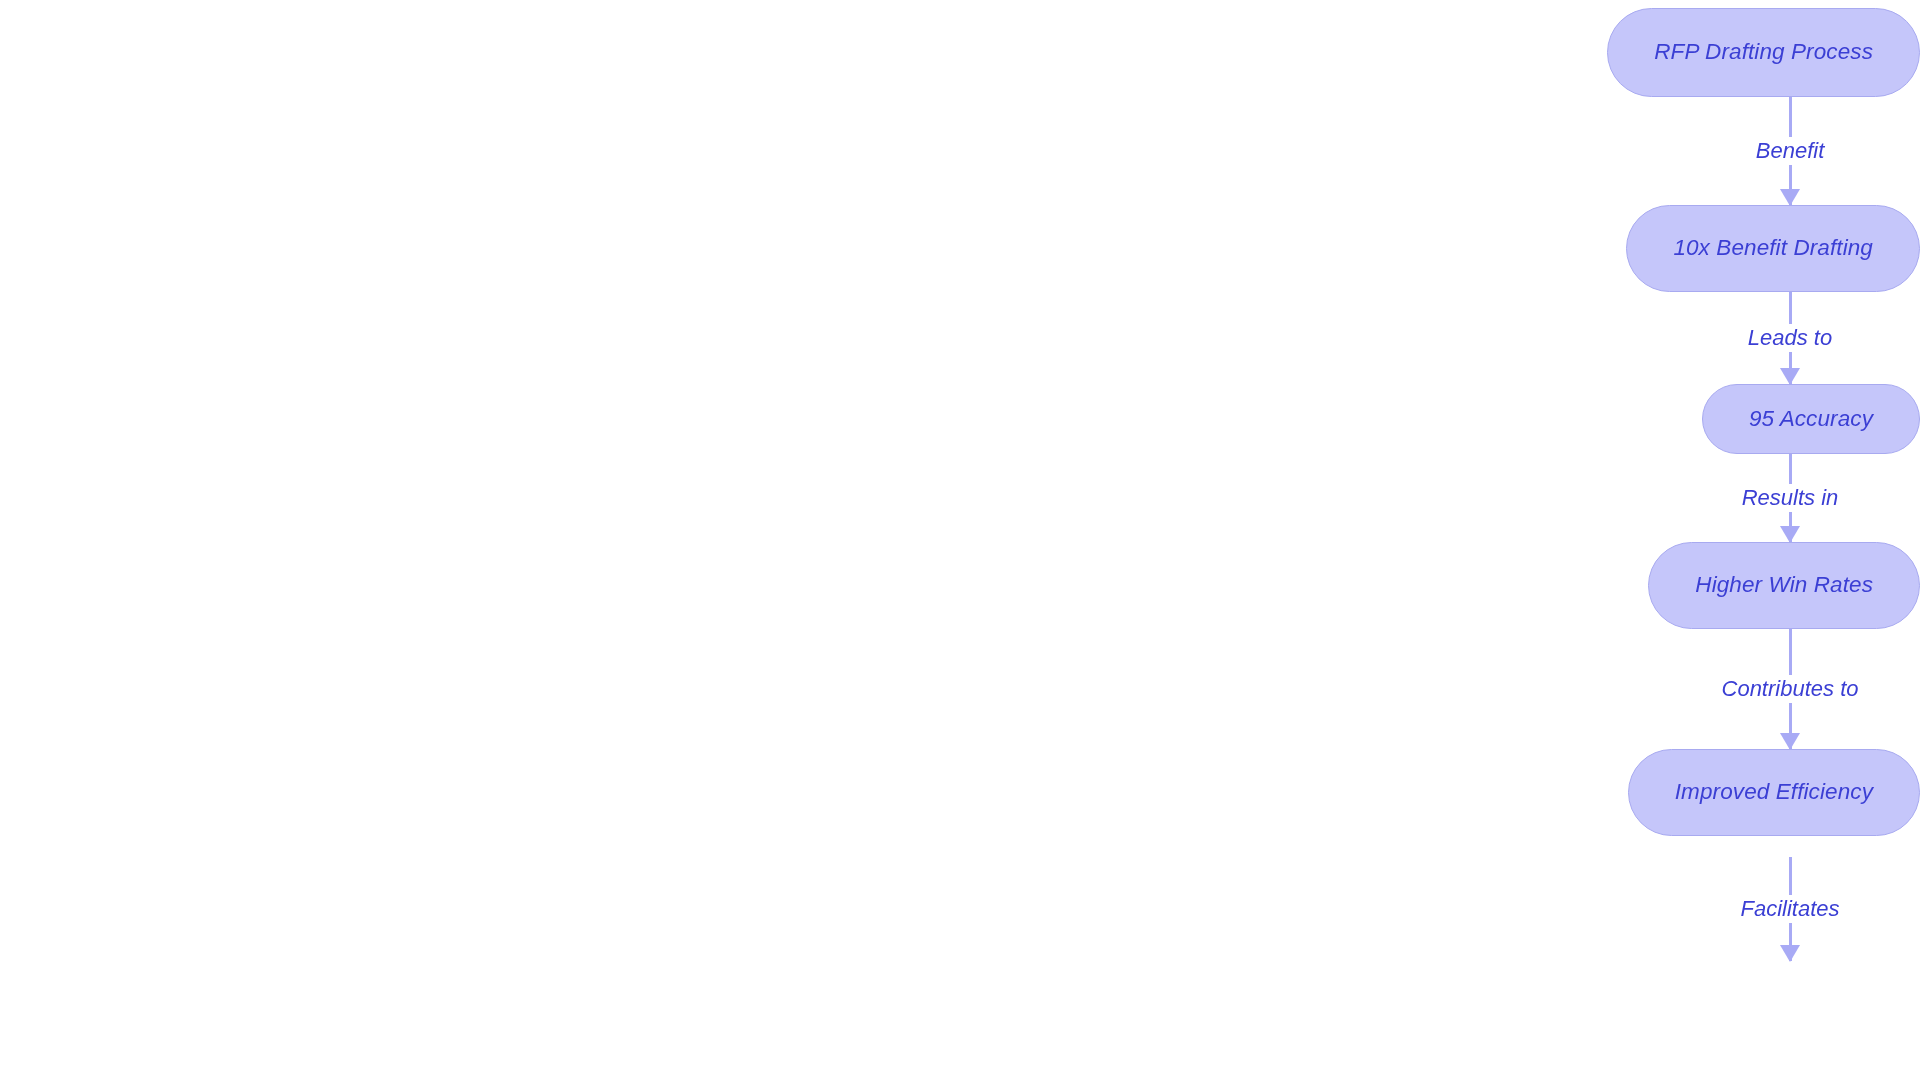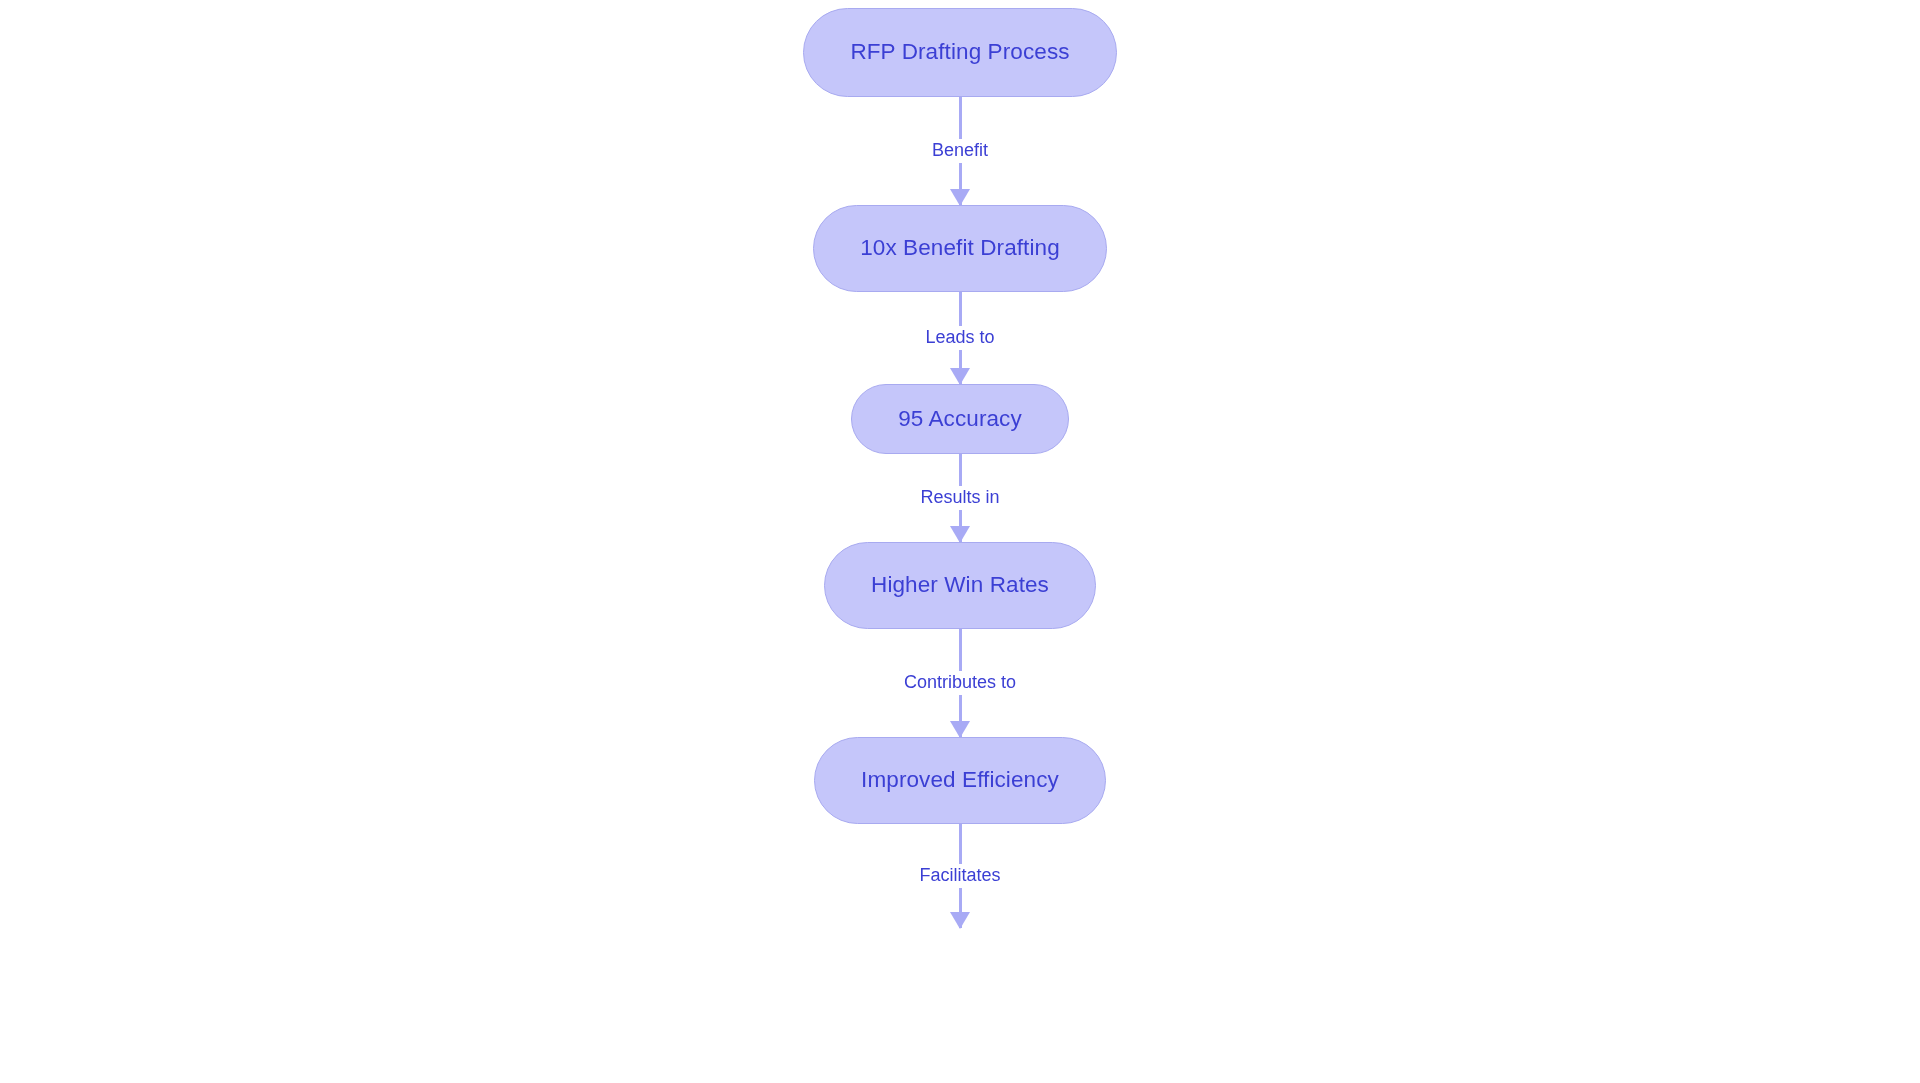--- a/index.html
+++ b/index.html
@@ -22,22 +22,23 @@
   }
 
   .flow-column {
     position: absolute;
     left: 0;
     top: 0;
     width: 1920px;
     height: 1083px;
     display: flex;
     flex-direction: column;
-    align-items: center;
+    align-items: flex-end;
     justify-content: flex-start;
+    font-style: italic;
   }
 
   
   .node {
     box-sizing: border-box;
     background: #c5c6fa;
     border: 1.4px solid #a8aaf0;
     border-radius: 999px;
     color: #3b3fd4;
     font-size: 22.5px;
@@ -87,32 +88,32 @@
     border-right: 10px solid transparent;
     border-top: 17px solid #a8aaf5;
   }
 
   .edge-label {
     position: relative;
     z-index: 2;
     background: #ffffff;
     padding: 2px 9px;
     color: #3b3fd4;
-    font-size: 18px;
+    font-size: 22px;
     font-family: "Liberation Sans", sans-serif;
     line-height: 1.1;
     white-space: nowrap;
   }
 
   
   .edge-gap-1 { height: 108px; }
   .edge-gap-2 { height: 92px; }
   .edge-gap-3 { height: 88px; }
-  .edge-gap-4 { height: 108px; }
-  .edge-gap-5 { height: 104px; }
+  .edge-gap-4 { height: 120px; }
+  .edge-gap-5 { height: 104px; margin-top: 21px; }
 
   .top-spacer { height: 8px; flex: 0 0 auto; }
 </style>
 </head>
 <body>
 
 <div id="flowchart">
   <div class="flow-column">
 
     <div class="top-spacer"></div>

